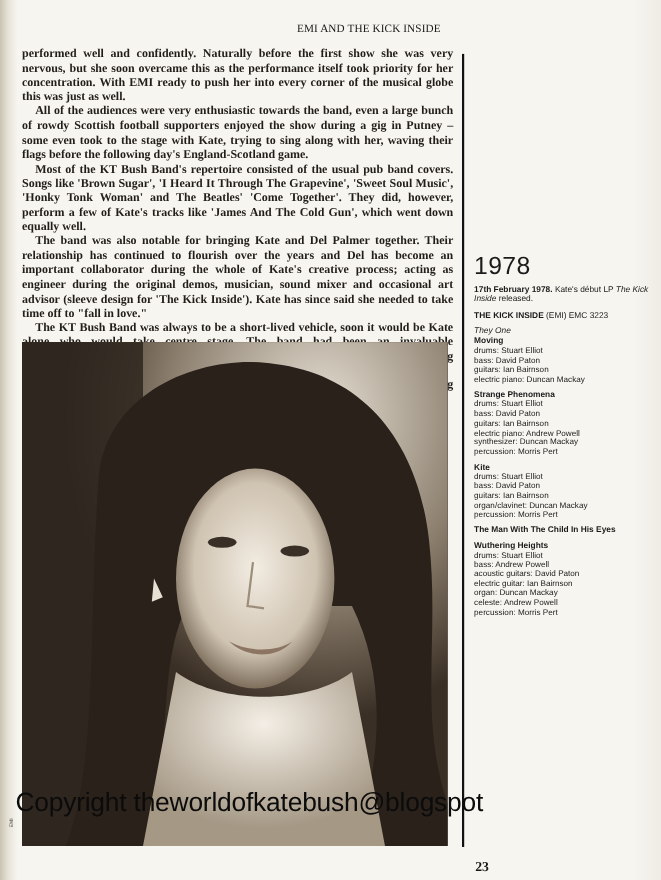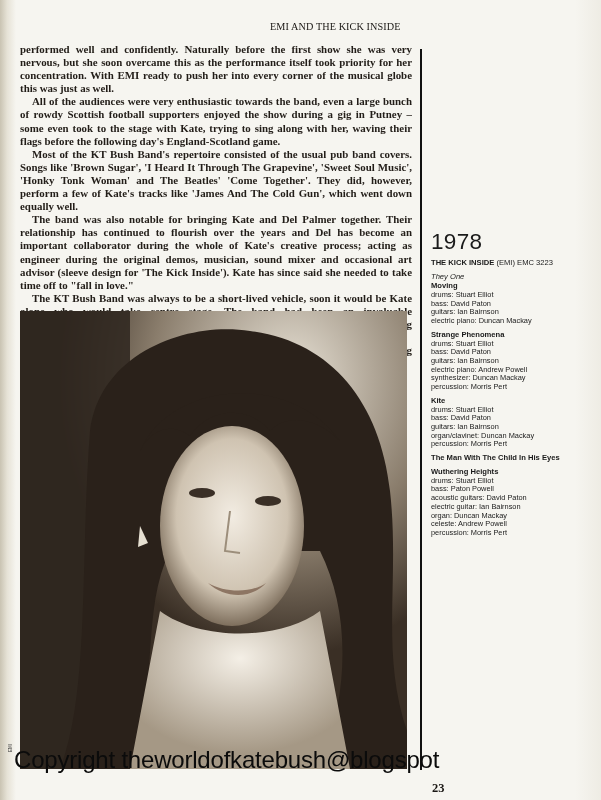--- a/index.html
+++ b/index.html
@@ -45,21 +45,21 @@
     }
     .year { font-size: 22.5px; font-weight: normal; line-height: 24px; margin: 0 0 4px 0; letter-spacing: 0.3px; }
     .release-note { font-size: 7.6px; line-height: 9.4px; margin-bottom: 5px; }
     .release-note b { font-weight: bold; }
     .album-line { font-size: 7.6px; line-height: 9.4px; margin-bottom: 6px; }
     .side-label { font-size: 7.6px; line-height: 8.8px; font-style: italic; }
     .track { margin-bottom: 5px; }
     .track-title { font-size: 7.6px; line-height: 8.8px; font-weight: bold; }
     .credit { font-size: 7.4px; line-height: 8.7px; }
     .watermark {
-      position: absolute; left: 14px; top: 746px; font-family: "Liberation Sans", sans-serif;
+      position: absolute; left: 14px; top: 716px; font-family: "Liberation Sans", sans-serif;
       font-size: 24px; color: #0b0b0b; white-space: nowrap; letter-spacing: -0.2px;
     }
     .page-number {
       position: absolute; left: 432px; top: 781px; font-size: 12.5px; font-weight: bold;
     }
   </style>
 </head>
 <body>
 
 <div class="page-shade-left"></div>
@@ -107,20 +107,21 @@
     <path d="M210,200 L205,240 L220,242" stroke="#9c8e7b" stroke-width="2" fill="none"></path>
     <path d="M188,272 C205,282 232,282 246,272 C232,288 205,288 188,272 Z" fill="#8d7563"></path>
     <path d="M120,215 L128,232 L118,236 Z" fill="#e6e0d2"></path>
   </svg>
 </div>
 
 <div class="photo-credit">EMI</div>
 
 <div class="sidebar">
   <div class="year">1978</div>
+  <div class="release-note"><b>17th February 1978.</b><span> Kate's début LP </span><i>The Kick Inside</i><span> released.</span></div>
   <div class="album-line"><b>THE KICK INSIDE</b><span> (EMI) EMC 3223</span></div>
   <div class="side-label">They One</div>
 
   <div class="track">
     <div class="track-title">Moving</div>
     <div class="credit">drums: Stuart Elliot</div>
     <div class="credit">bass: David Paton</div>
     <div class="credit">guitars: Ian Bairnson</div>
     <div class="credit">electric piano: Duncan Mackay</div>
   </div>
@@ -145,21 +146,21 @@
     <div class="credit">percussion: Morris Pert</div>
   </div>
 
   <div class="track">
     <div class="track-title">The Man With The Child In His Eyes</div>
   </div>
 
   <div class="track">
     <div class="track-title">Wuthering Heights</div>
     <div class="credit">drums: Stuart Elliot</div>
-    <div class="credit">bass: Paton Powell</div>
+    <div class="credit">bass: Andrew Powell</div>
     <div class="credit">acoustic guitars: David Paton</div>
     <div class="credit">electric guitar: Ian Bairnson</div>
     <div class="credit">organ: Duncan Mackay</div>
     <div class="credit">celeste: Andrew Powell</div>
     <div class="credit">percussion: Morris Pert</div>
   </div>
 </div>
 
 <div class="watermark">Copyright theworldofkatebush@blogspot</div>
 

